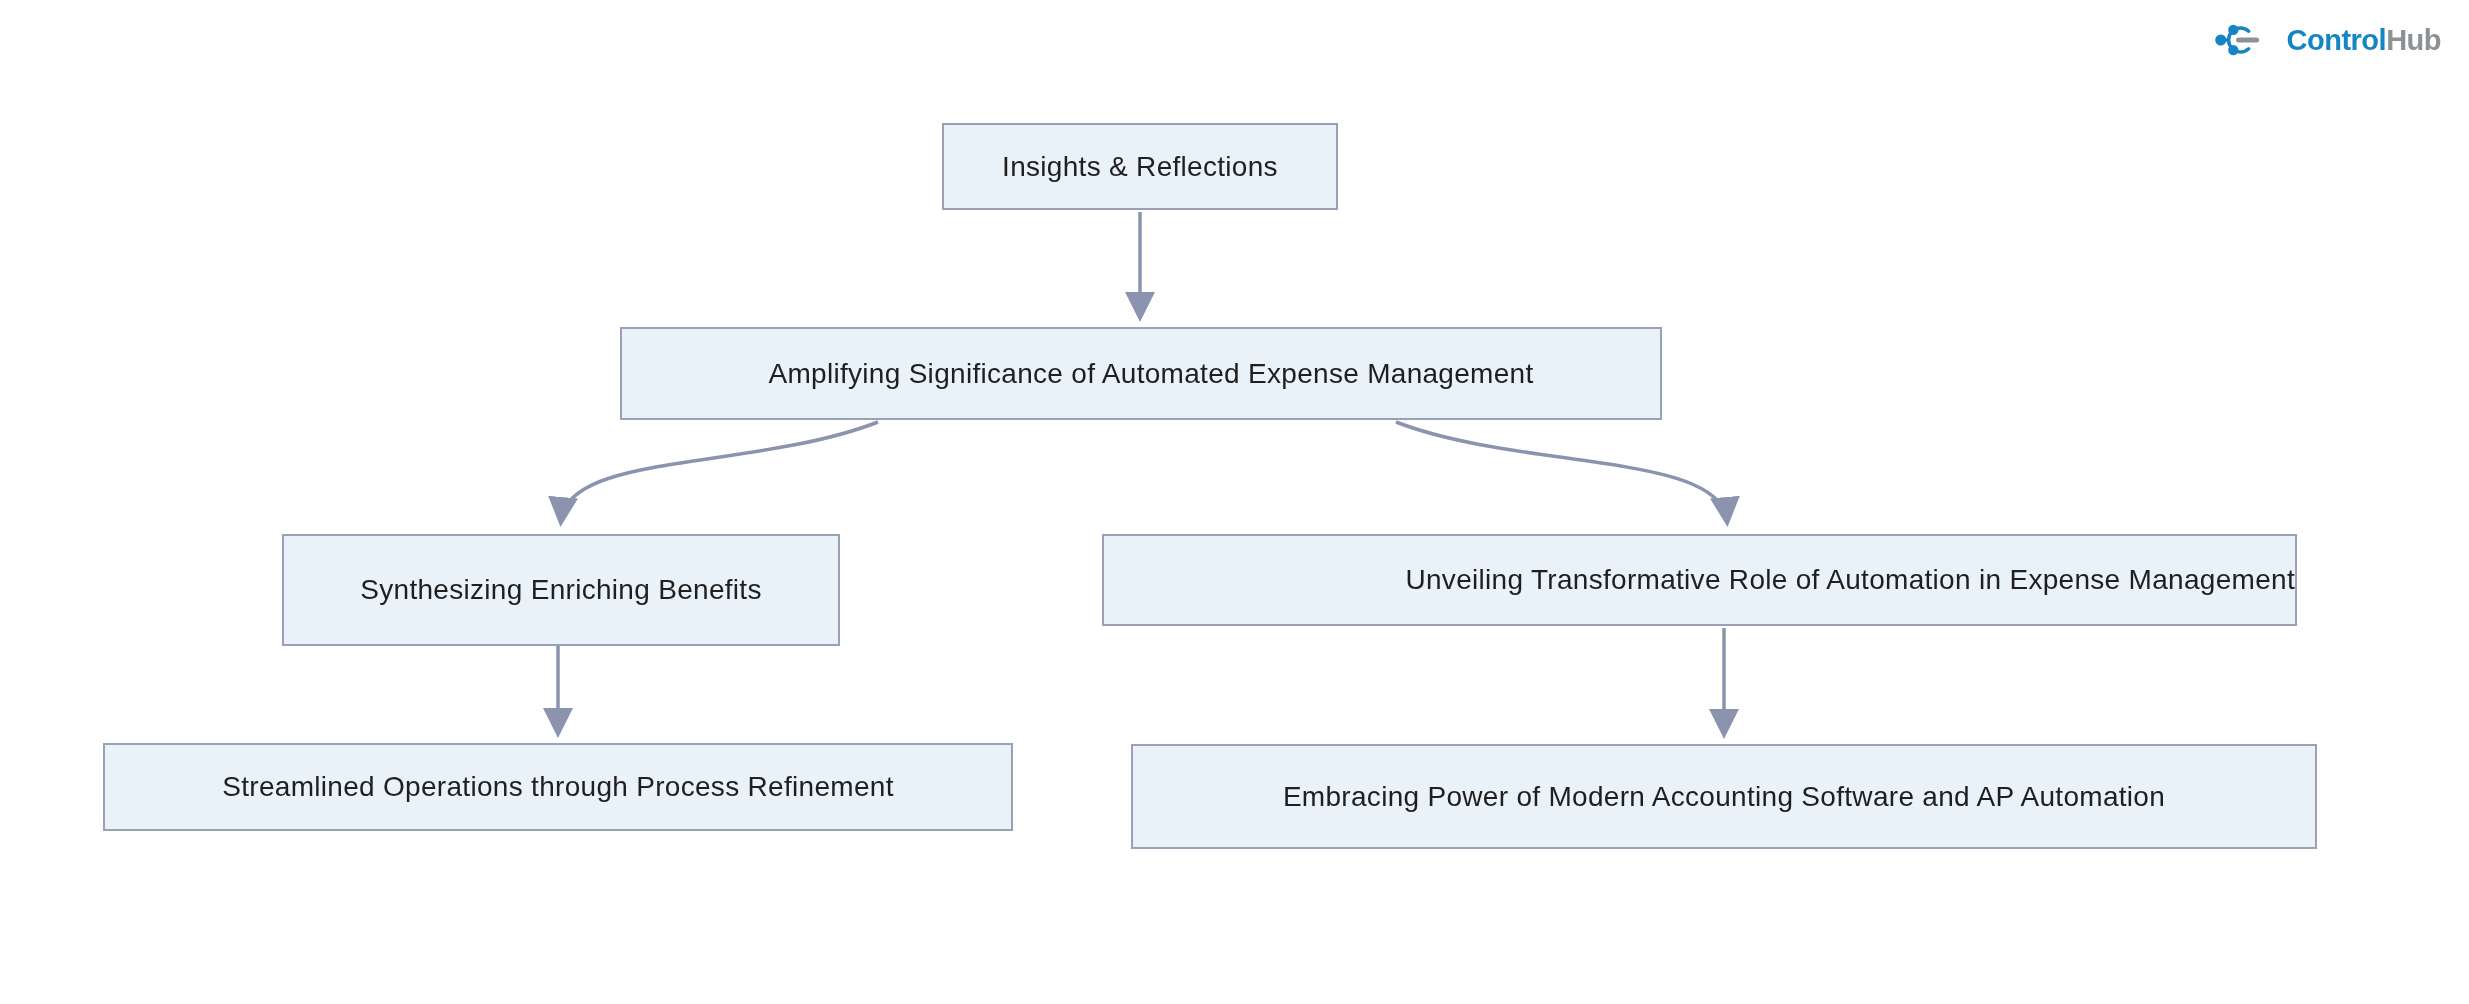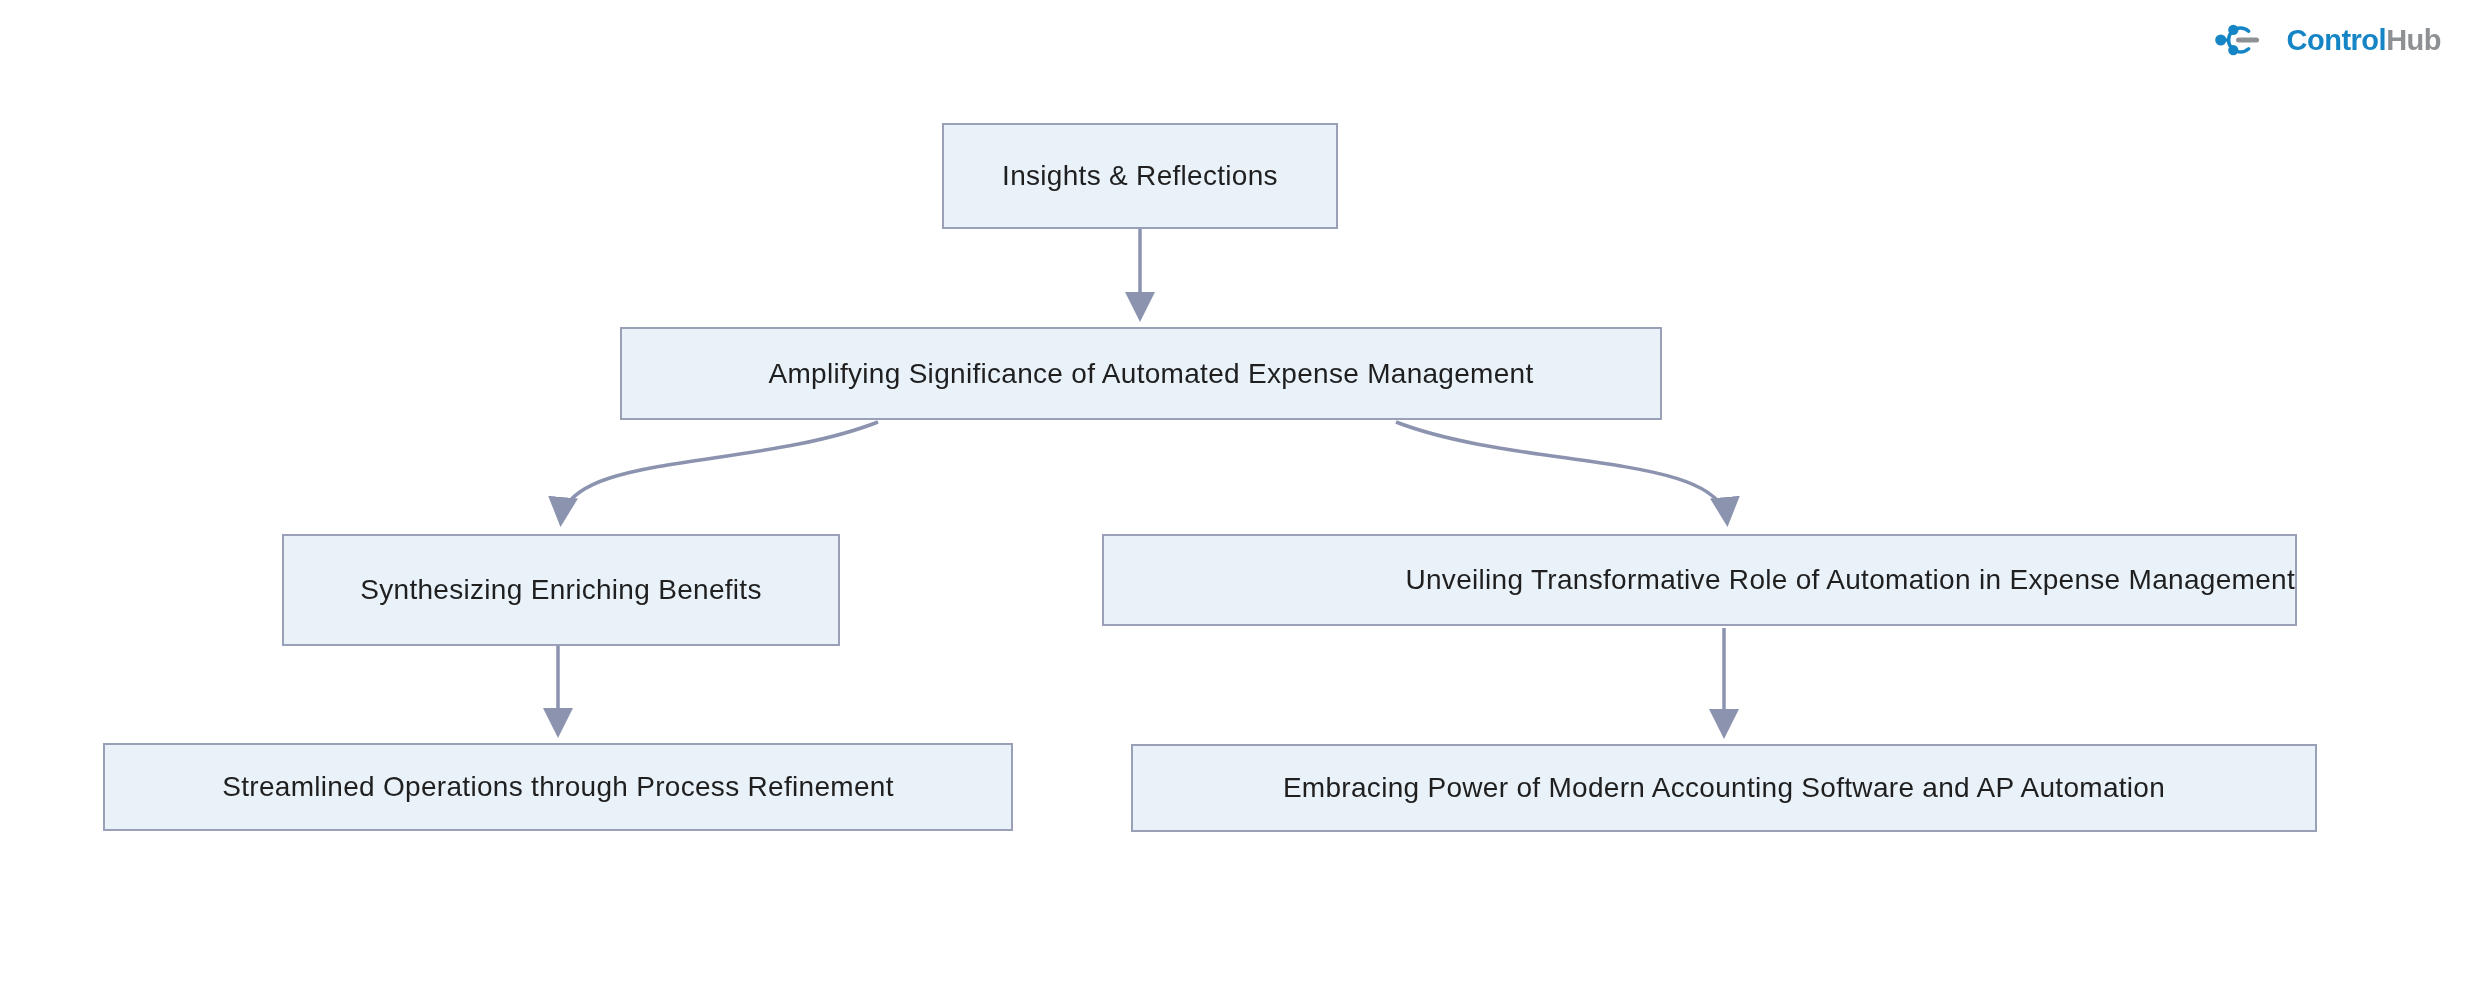--- a/index.html
+++ b/index.html
@@ -59,41 +59,41 @@
         <path d="M 0 0 L 10 5 L 0 10 Z" fill="#8B93AF"></path>
       </marker>
     </defs>
     <path d="M 1140 212 L 1140 316" fill="none" stroke="#8B93AF" stroke-width="3.5" marker-end="url(#arrowhead)"></path>
     <path d="M 878 422 C 755 470, 567 452, 561 521" fill="none" stroke="#8B93AF" stroke-width="3.5" marker-end="url(#arrowhead)"></path>
     <path d="M 1396 422 C 1520 470, 1721 452, 1727 521" fill="none" stroke="#8B93AF" stroke-width="3.5" marker-end="url(#arrowhead)"></path>
     <path d="M 558 628 L 558 732" fill="none" stroke="#8B93AF" stroke-width="3.5" marker-end="url(#arrowhead)"></path>
     <path d="M 1724 628 L 1724 733" fill="none" stroke="#8B93AF" stroke-width="3.5" marker-end="url(#arrowhead)"></path>
   </svg>
 
-  <div class="node" style="left:942px; top:123px; width:396px; height:106px;">
+  <div class="node" style="left:942px; top:123px; width:396px; height:87px;">
     <span>Insights &amp; Reflections</span>
   </div>
 
   <div class="node" style="left:620px; top:327px; width:1042px; height:93px;padding-left:20px;">
     <span>Amplifying Significance of Automated Expense Management</span>
   </div>
 
   <div class="node" style="left:282px; top:534px; width:558px; height:112px;">
     <span>Synthesizing Enriching Benefits</span>
   </div>
 
   <div class="node" style="left:1102px; top:534px; width:1195px; height:92px;justify-content:flex-end;">
     <span>Unveiling Transformative Role of Automation in Expense Management</span>
   </div>
 
   <div class="node" style="left:103px; top:743px; width:910px; height:88px;">
     <span>Streamlined Operations through Process Refinement</span>
   </div>
 
-  <div class="node" style="left:1131px; top:744px; width:1186px; height:88px;">
+  <div class="node" style="left:1131px; top:744px; width:1186px; height:105px;">
     <span>Embracing Power of Modern Accounting Software and AP Automation</span>
   </div>
 
   <div class="logo">
     <svg width="52" height="48" viewBox="0 0 44 44" xmlns="http://www.w3.org/2000/svg">
       <path d="M 31.8 13.9 A 11 11 0 1 0 31.8 30.1" fill="none" stroke="#1585C6" stroke-width="3.2" stroke-linecap="round"></path>
       <line x1="13" y1="22" x2="7" y2="22" stroke="#1585C6" stroke-width="3"></line>
       <circle cx="17.7" cy="12.8" r="4.7" fill="#1585C6"></circle>
       <circle cx="6.2" cy="22" r="5.1" fill="#1585C6"></circle>
       <circle cx="17.7" cy="31.2" r="4.7" fill="#1585C6"></circle>

